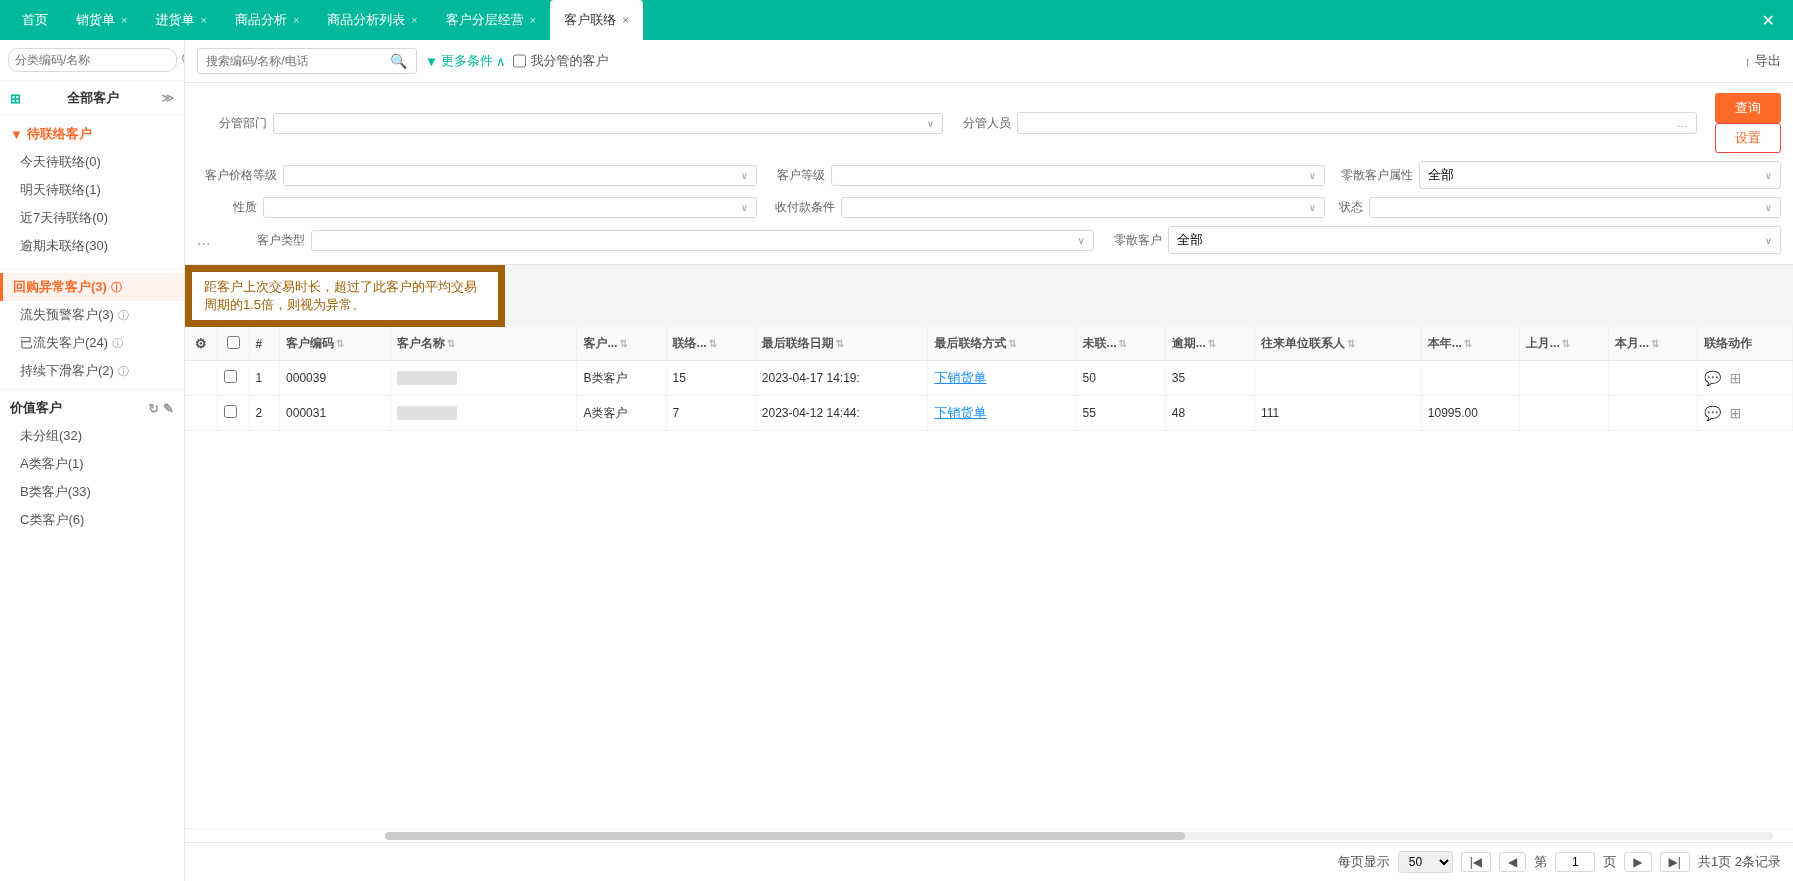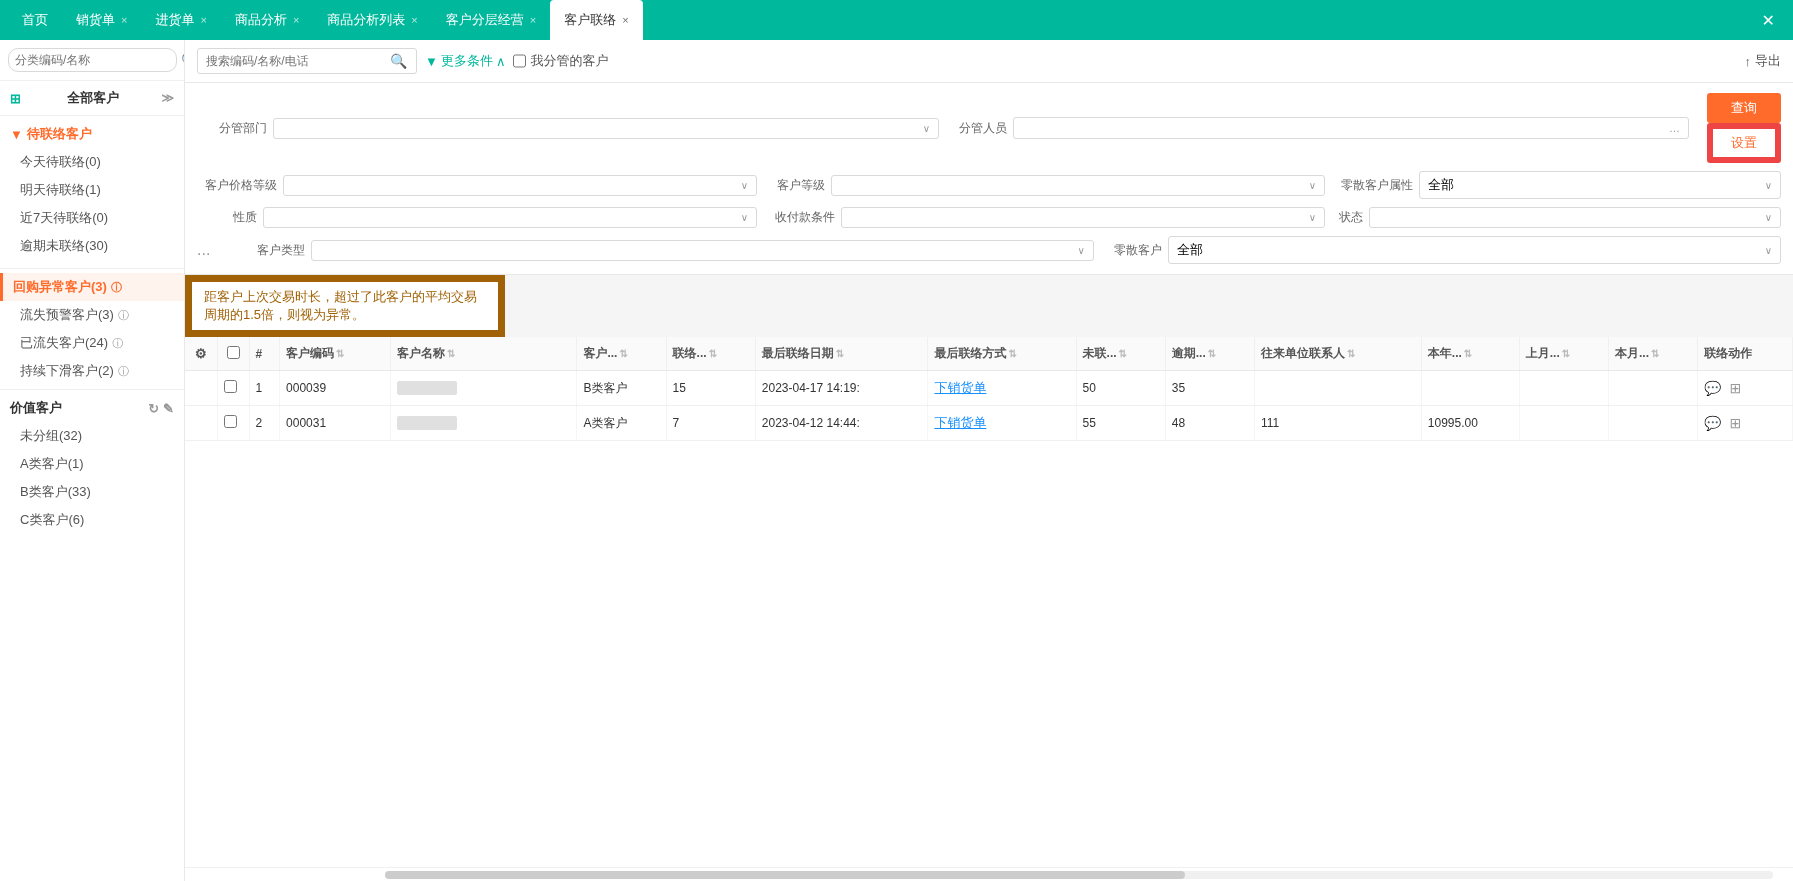--- a/index.html
+++ b/index.html
@@ -123,21 +123,21 @@
       padding: 4px 8px; font-size: 12px; outline: none;
     }
     .filter-actions {
       display: flex; flex-direction: column; margin-left: 10px;
     }
     .btn-query {
       background: #ff6b2b; color: white; border: none; border-radius: 3px;
       padding: 6px 20px; font-size: 13px; cursor: pointer; white-space: nowrap;
     }
     .btn-settings {
-      background: white; color: #ff6b2b; border: 6px solid #ef4444; border-radius: 3px;
+      background: white; color: #ff6b2b; border: 1px solid #ef4444; border-radius: 3px;
       padding: 5px 18px; font-size: 13px; cursor: pointer; white-space: nowrap;
     }
     .filter-more-dots { color: #999; cursor: pointer; font-size: 16px; }
 
     
     .tooltip-box {
       background: white; border: 7px solid #a16207; border-radius: 4px;
       padding: 8px 12px; font-size: 12px; color: #a16207;
       position: absolute; top: 240px; left: 10px; z-index: 100;
       max-width: 320px; box-shadow: 0 2px 8px rgba(0,0,0,0.1);
@@ -537,15 +537,31 @@
         </tbody>
       </table>
     </div>
 
     <div class="scrollbar-area">
       <div class="scrollbar-track">
         <div class="scrollbar-thumb"></div>
       </div>
     </div>
 
+    <div class="bottom-bar">
+      <span>每页显示</span>
+      <select class="page-select">
+        <option>50</option>
+        <option>20</option>
+        <option>100</option>
+      </select>
+      <button class="page-nav-btn">|◀</button>
+      <button class="page-nav-btn">◀</button>
+      <span>第</span>
+      <input class="page-input" type="text" value="1" style="">
+      <span>页</span>
+      <button class="page-nav-btn">▶</button>
+      <button class="page-nav-btn">▶|</button>
+      <span>共1页 2条记录</span>
+    </div>
 
   </div>
 </div>
 
 </body></html>

